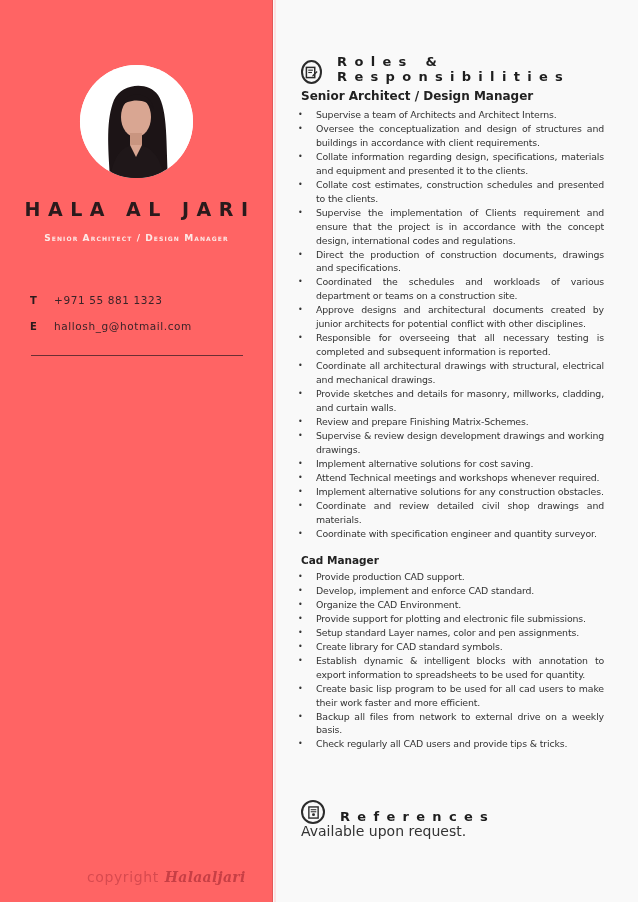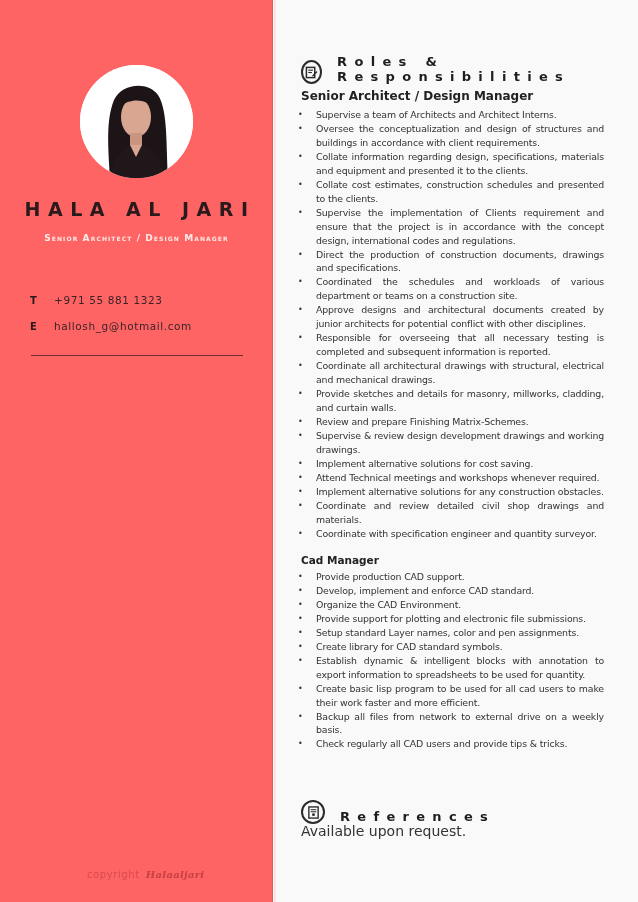--- a/index.html
+++ b/index.html
@@ -36,21 +36,21 @@
     .contact-row {
       position: absolute; left: 30px; display: flex; align-items: baseline;
       font-size: 10.5px; color: #3a2328;
     }
     .contact-row .lbl { width: 24px; font-weight: bold; color: #2a1a1c; font-size: 10px; }
     .contact-row .val { letter-spacing: 0.6px; }
     .contact-divider {
       position: absolute; left: 31px; top: 355px; width: 212px; height: 1px; background: #6b2f33;
     }
     .copyright {
-      position: absolute; left: 87px; top: 869px; font-size: 10px; color: #d84a4f; letter-spacing: 0.6px;
+      position: absolute; left: 87px; top: 869px; font-size: 14px; color: #d84a4f; letter-spacing: 0.6px;
     }
     .copyright .sig {
       font-family: "DejaVu Serif", serif; font-style: italic; font-weight: bold; color: #c73f45;
       margin-left: 6px; letter-spacing: 0.3px;
     }
     .section-head {
       position: absolute; left: 301px; display: flex; align-items: flex-end;
     }
     .section-head .ic {
       width: 24px; height: 24px; border: 2px solid #2b2b2b; border-radius: 50%;

